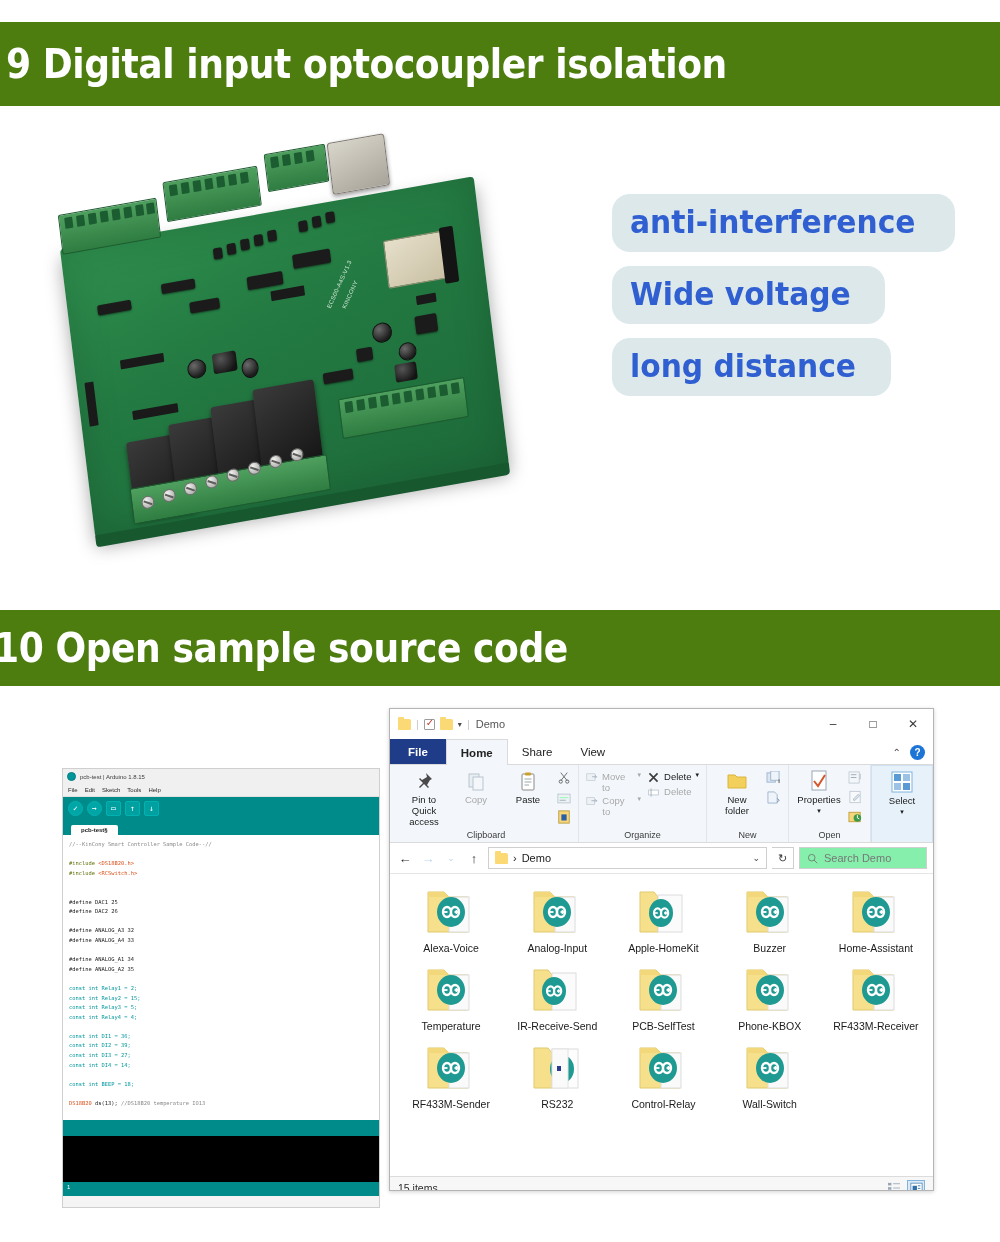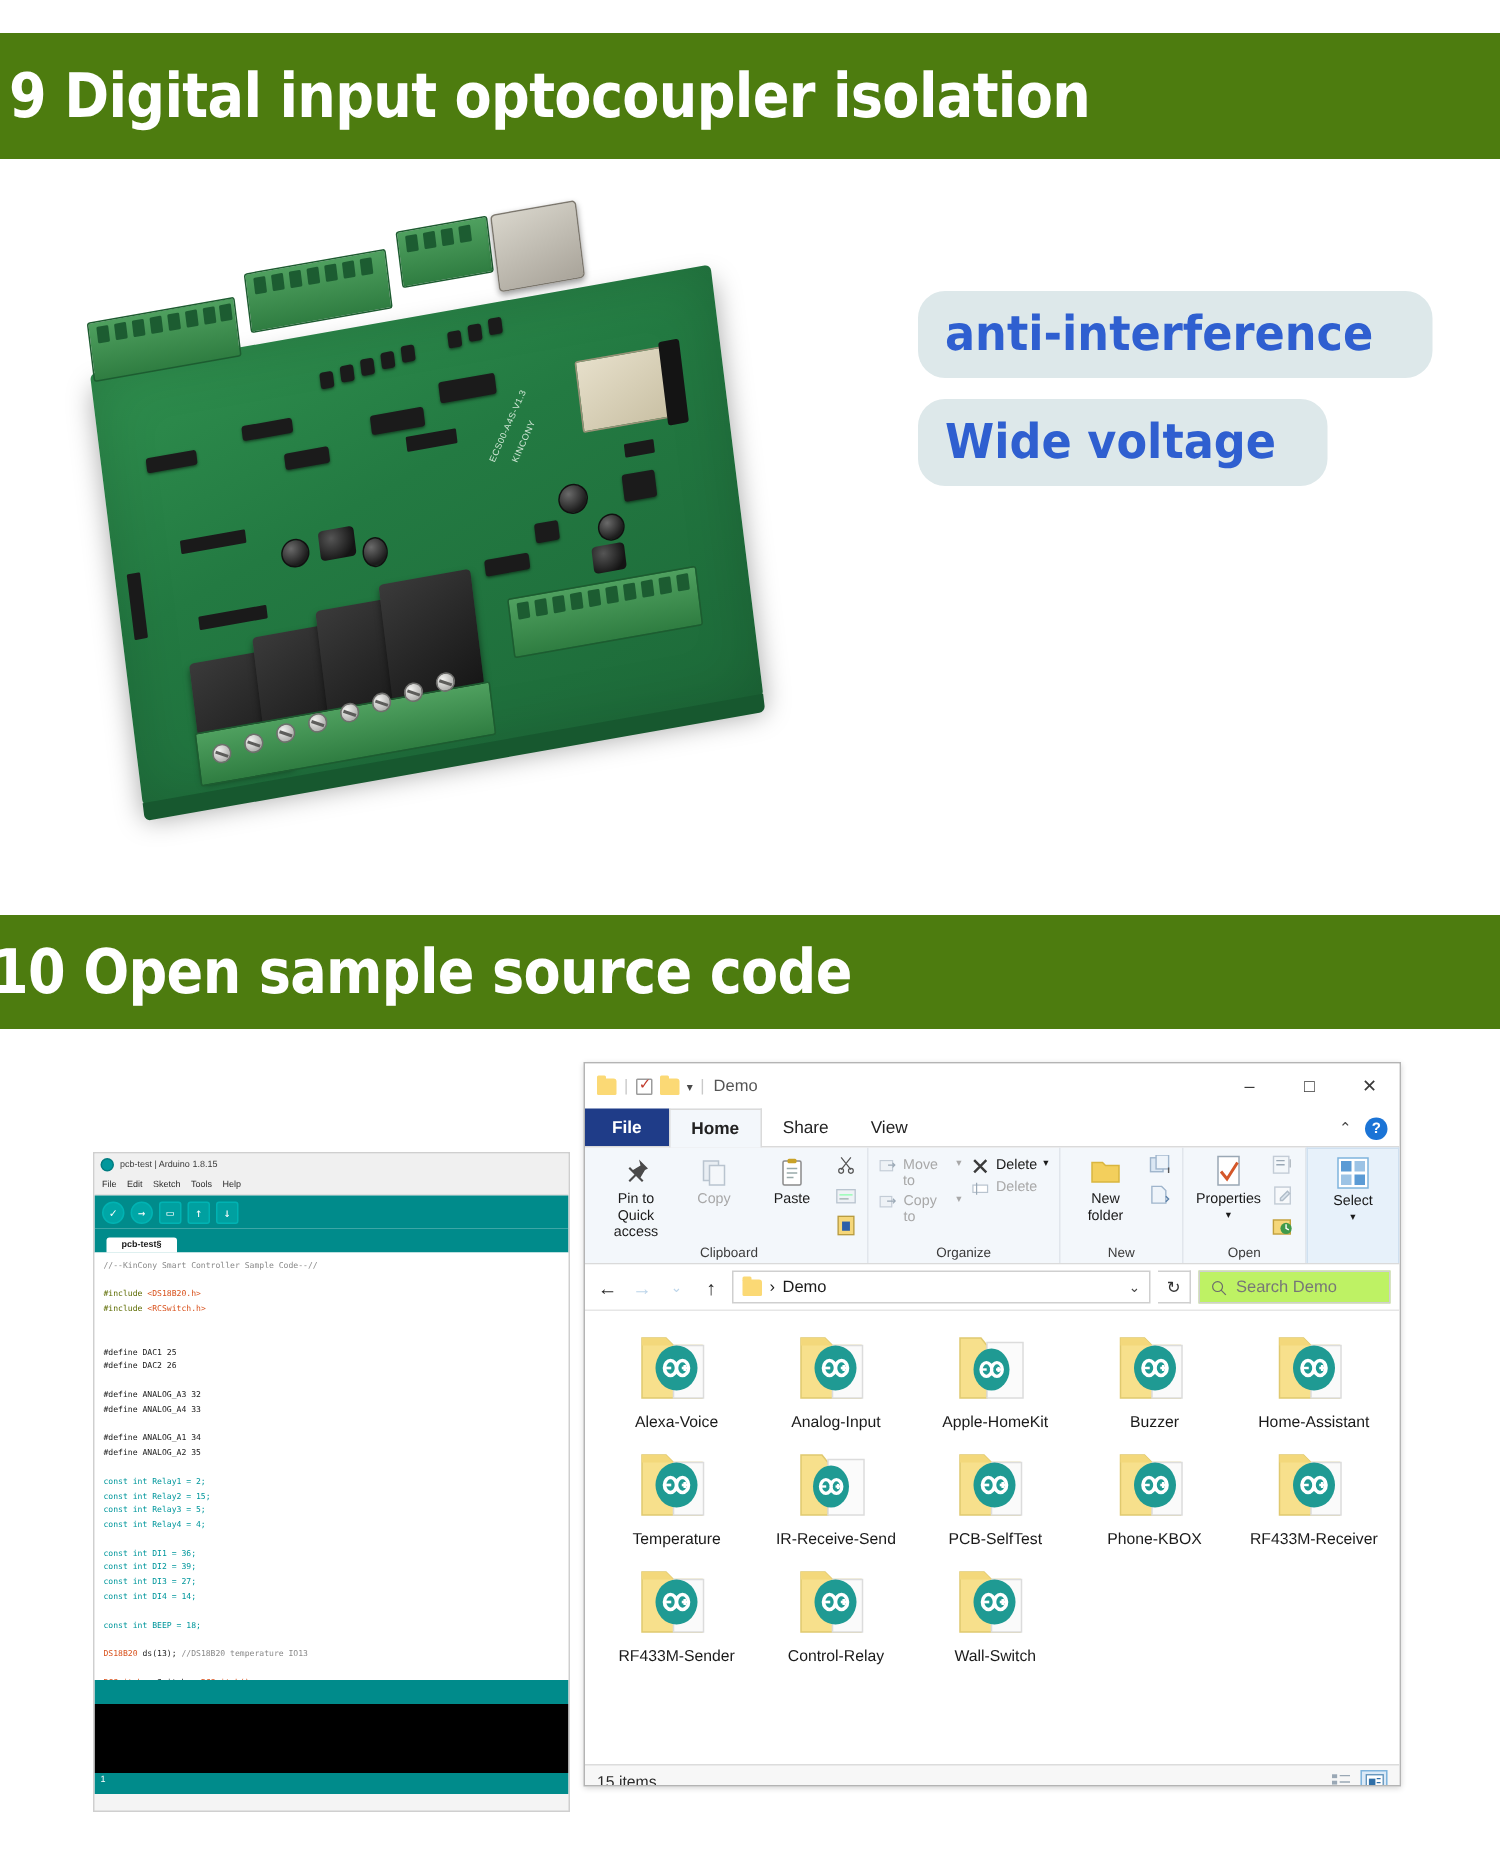--- a/index.html
+++ b/index.html
@@ -281,21 +281,21 @@
   .nav-btn.dim { color: #bdd5ea; }
   .nav-btn.small { font-size: 9px; }
   .addr-field {
     flex: 1; height: 22px; border: 1px solid #cfcfcf; background: #fff;
     display: flex; align-items: center; gap: 5px; padding: 0 6px; font-size: 11px; color: #1a1a1a;
   }
   .addr-caret { margin-left: auto; font-size: 9px; color: #444; }
   .refresh-btn { width: 22px; height: 22px; border: 1px solid #cfcfcf; border-left: none;
     display: flex; align-items: center; justify-content: center; font-size: 11px; color: #333; }
   .search-field {
-    width: 128px; height: 22px; border: 1px solid #cfcfcf; background: #bef264;
+    width: 128px; height: 22px; border: 1px solid #cfcfcf; background: #86efac;
     display: flex; align-items: center; gap: 6px; padding: 0 7px;
     font-size: 11px; color: #777;
   }
 
   .exp-content {
     height: 303px; background: #ffffff; border-top: 1px solid #e6e6e6;
     padding: 8px 4px 0 8px; position: relative;
   }
   .grid {
     display: grid; grid-template-columns: repeat(5, 1fr); row-gap: 6px;
@@ -428,20 +428,23 @@
         </div>
       </div>
     </div>
 
     <div class="pills">
       <div class="pill-row"><div class="pill">
         <span class="pill-text">anti-interference</span>
       </div></div>
       <div class="pill-row"><div class="pill">
         <span class="pill-text">Wide voltage</span>
+      </div></div>
+      <div class="pill-row"><div class="pill">
+        <span class="pill-text">long distance</span>
       </div></div>
     </div>
   </div>
 
   <div class="banner" id="banner-10">
     <div class="banner-title">10 Open sample source code</div>
   </div>
 
   <div class="section10">
 
@@ -916,20 +919,32 @@
                 <path d="M21 26c0-3 2-5 4-5s4 2 4 5-2 5-4 5-4-2-4-5zM29 26c0-3 2-5 4-5s4 2 4 5-2 5-4 5-4-2-4-5z" fill="none" stroke="#fff" stroke-width="2.4"></path>
                 <line x1="21.5" y1="26" x2="25.5" y2="26" stroke="#fff" stroke-width="1.8"></line>
                 <line x1="32.5" y1="26" x2="36.5" y2="26" stroke="#fff" stroke-width="1.8"></line>
                 <line x1="34.5" y1="24" x2="34.5" y2="28" stroke="#fff" stroke-width="1.8"></line>
                 <path d="M6 6h16l5 5H6z" fill="#f3d87b"></path>
               </svg>
             </span>
             <span class="file-label">RF433M-Sender</span>
           </div>
 
+          <div class="file-item">
+            <span class="arduino-folder">
+              <svg width="58" height="52" viewBox="0 0 58 52">
+                <path d="M6 6h14l4 5v35H6z" fill="#f7e08c" stroke="#e0c96f"></path>
+                <rect x="24" y="7" width="26" height="39" fill="#fdfdfd" stroke="#dcdcdc"></rect>
+                <ellipse cx="34" cy="27" rx="12" ry="14" fill="#1f9a93"></ellipse>
+                <rect x="24" y="7" width="16" height="39" fill="#fafafa" stroke="#e2e2e2"></rect>
+                <rect x="29" y="24" width="4" height="5" fill="#2b3a8f"></rect>
+              </svg>
+            </span>
+            <span class="file-label">RS232</span>
+          </div>
 
           <div class="file-item">
             <span class="arduino-folder">
               <svg width="58" height="52" viewBox="0 0 58 52">
                 <path d="M6 6h16l5 5h19v35H6z" fill="#f7e08c" stroke="#e0c96f"></path>
                 <rect x="27" y="11" width="20" height="35" fill="#fafafa" stroke="#dcdcdc"></rect>
                 <ellipse cx="29" cy="26" rx="14" ry="15" fill="#1f9a93"></ellipse>
                 <path d="M21 26c0-3 2-5 4-5s4 2 4 5-2 5-4 5-4-2-4-5zM29 26c0-3 2-5 4-5s4 2 4 5-2 5-4 5-4-2-4-5z" fill="none" stroke="#fff" stroke-width="2.4"></path>
                 <line x1="21.5" y1="26" x2="25.5" y2="26" stroke="#fff" stroke-width="1.8"></line>
                 <line x1="32.5" y1="26" x2="36.5" y2="26" stroke="#fff" stroke-width="1.8"></line>

